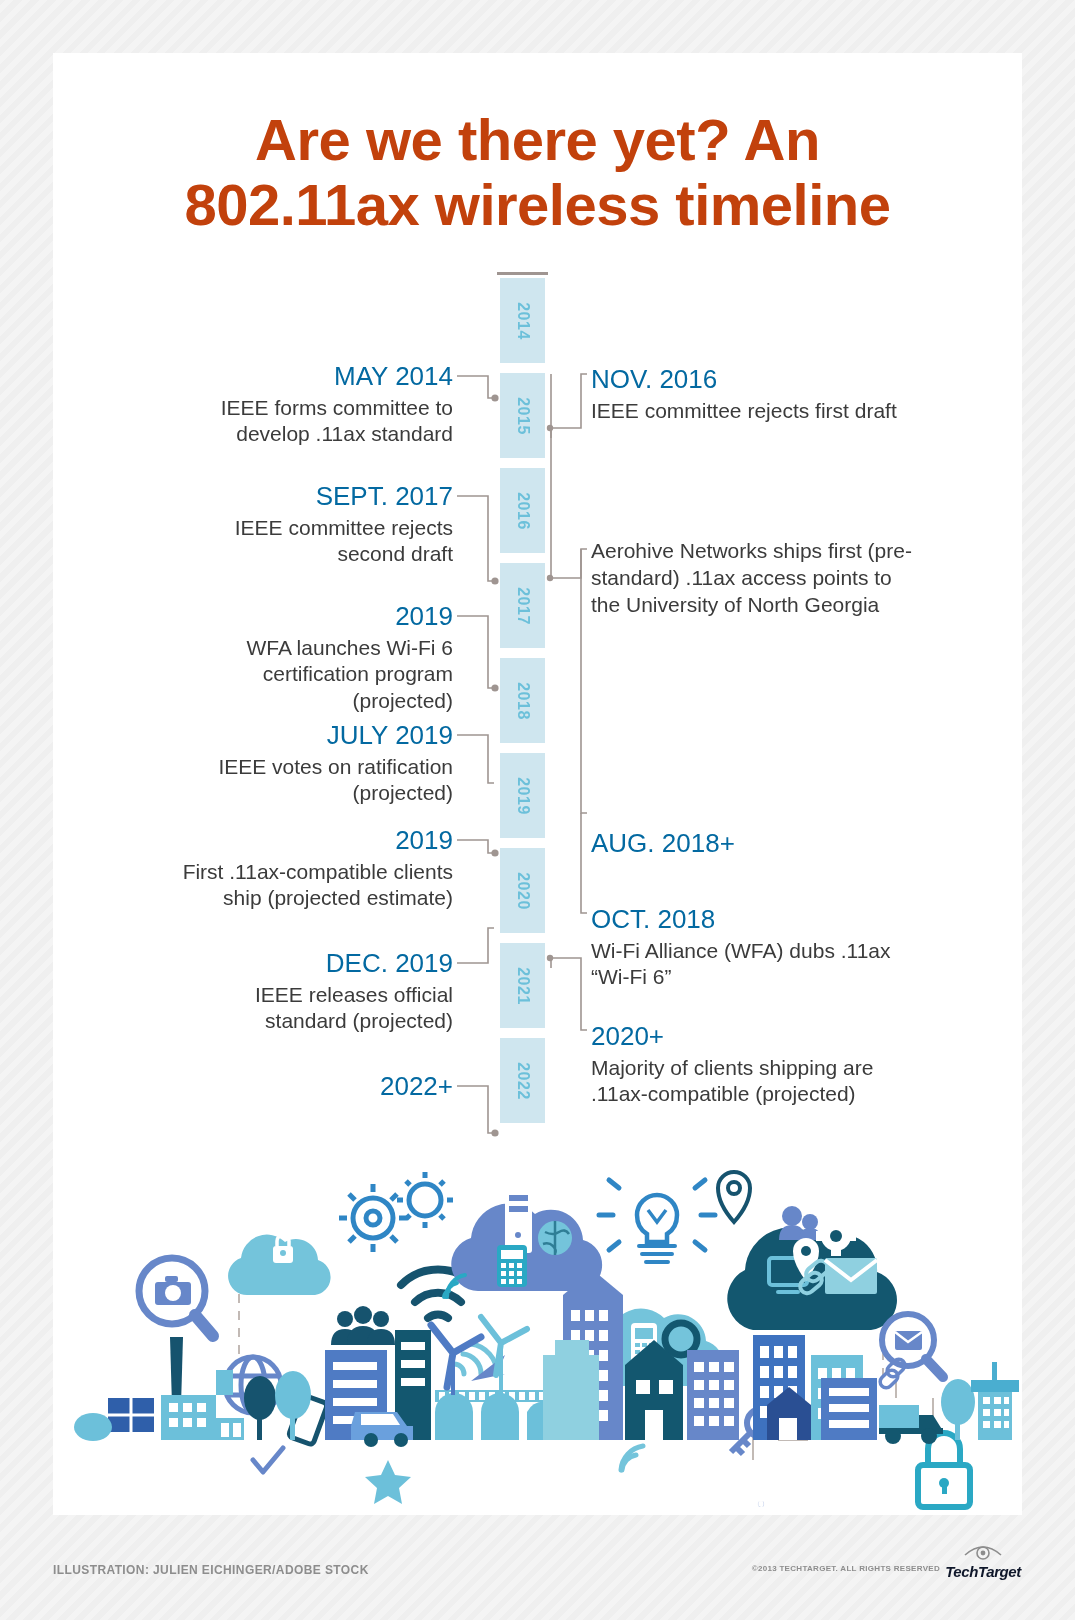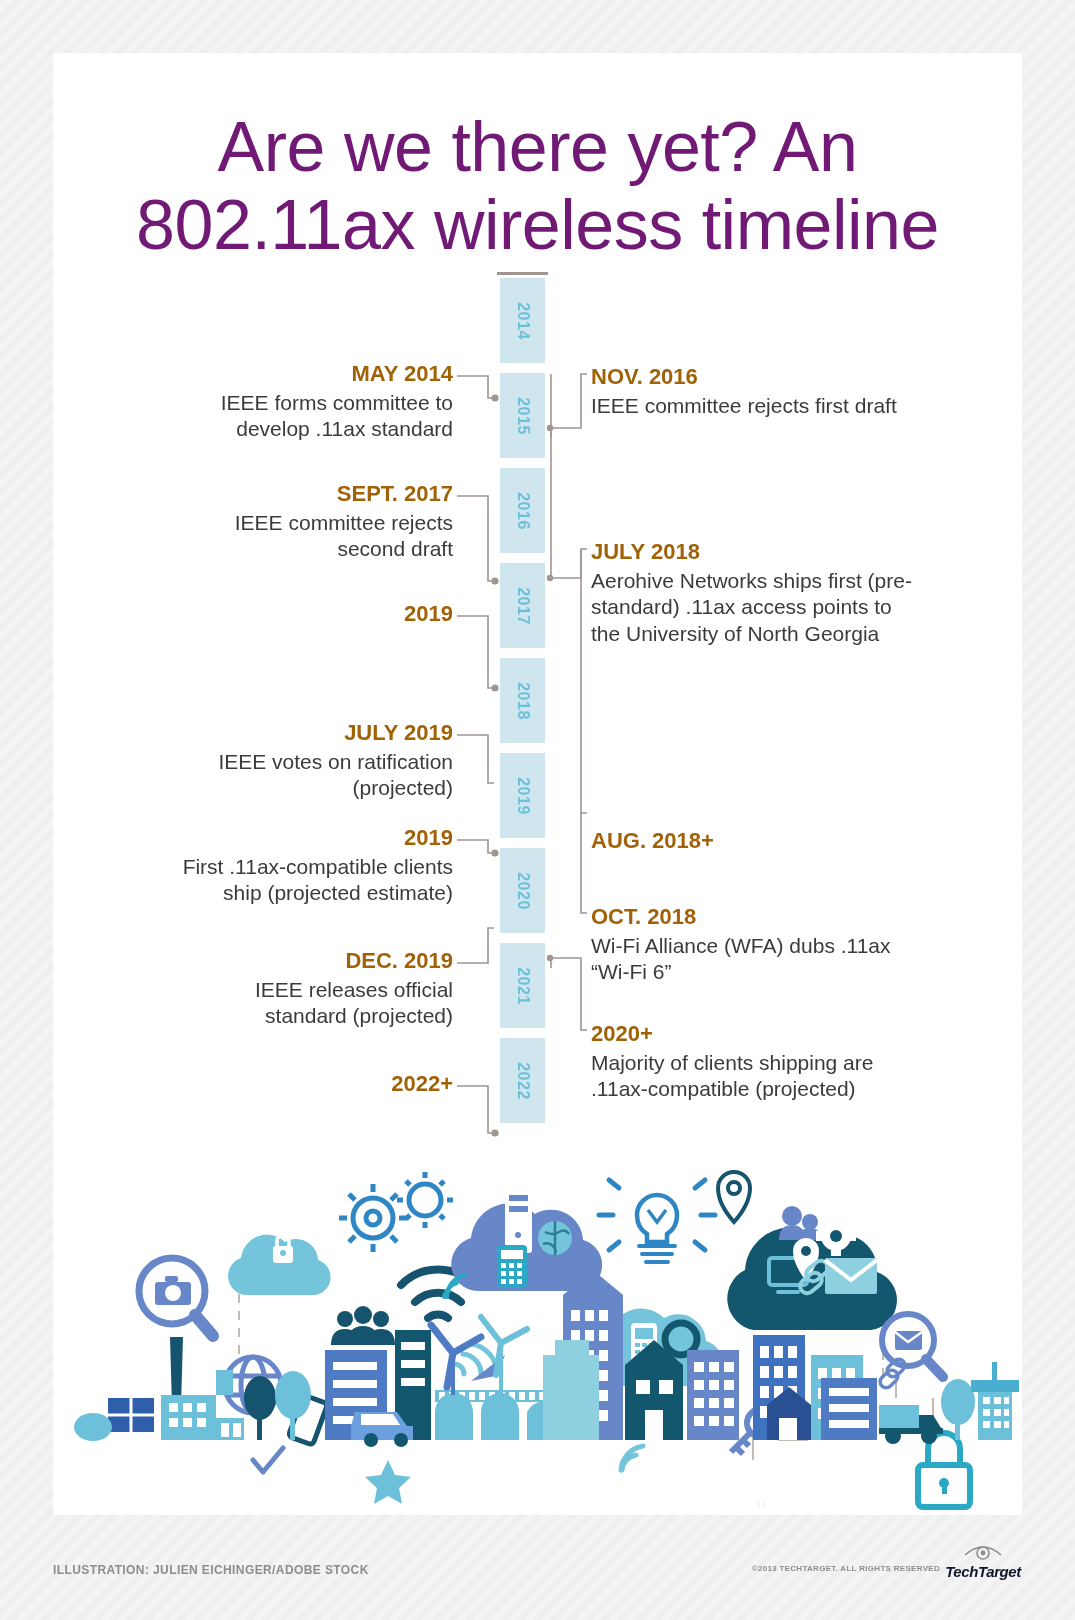--- a/index.html
+++ b/index.html
@@ -31,23 +31,23 @@
     overflow: hidden;
   }
 
   
   #title {
     position: absolute;
     left: 0;
     top: 55px;
     width: 100%;
     text-align: center;
-    color: #701a75;
-    font-size: 70px;
-    font-weight: normal;
+    color: #c2410c;
+    font-size: 58px;
+    font-weight: bold;
     line-height: 1.12;
     letter-spacing: -0.5px;
   }
   #title .tline { display: block; }
 
   
   #timeline {
     position: absolute;
     left: 0;
     top: 225px;
@@ -97,25 +97,24 @@
     width: 969px;
     height: 860px;
     pointer-events: none;
   }
 
   
   .entry {
     position: absolute;
   }
   .entry .date {
-    color: #a16207;
-    font-size: 22px;
+    color: #0369a1;
+    font-size: 26px;
     line-height: 1.25;
     margin-bottom: 2px;
-    font-weight: bold;
   }
   .entry .body {
     color: #3b3b3b;
     font-size: 21px;
     line-height: 1.28;
   }
   .entry .body .para { display: block; }
   .entry .body .para + .para { margin-top: 20px; }
 
   .entry.left { text-align: right; }
@@ -265,20 +264,23 @@
 
     <div class="entry left" style="left:120px; top:202px; width:280px;">
       <div class="date">SEPT. 2017</div>
       <div class="body">
         <span class="para">IEEE committee rejects second draft</span>
       </div>
     </div>
 
     <div class="entry left" style="left:120px; top:322px; width:280px;">
       <div class="date">2019</div>
+      <div class="body">
+        <span class="para">WFA launches Wi-Fi 6 certification program (projected)</span>
+      </div>
     </div>
 
     <div class="entry left" style="left:120px; top:441px; width:280px;">
       <div class="date">JULY 2019</div>
       <div class="body">
         <span class="para">IEEE votes on ratification (projected)</span>
       </div>
     </div>
 
     <div class="entry left" style="left:120px; top:546px; width:280px;">
@@ -300,21 +302,20 @@
     </div>
 
     <div class="entry right" style="left:538px; top:85px; width:320px;">
       <div class="date">NOV. 2016</div>
       <div class="body">
         <span class="para">IEEE committee rejects first draft</span>
       </div>
     </div>
 
     <div class="entry right" style="left:538px; top:260px; width:330px;">
-      <div class="date">JULY 2018</div>
       <div class="body">
         <span class="para">Aerohive Networks ships first (pre-standard) .11ax access points to the University of North Georgia</span>
       </div>
     </div>
 
     <div class="entry right" style="left:538px; top:549px; width:320px;">
       <div class="date">AUG. 2018+</div>
     </div>
 
     <div class="entry right" style="left:538px; top:625px; width:320px;">

